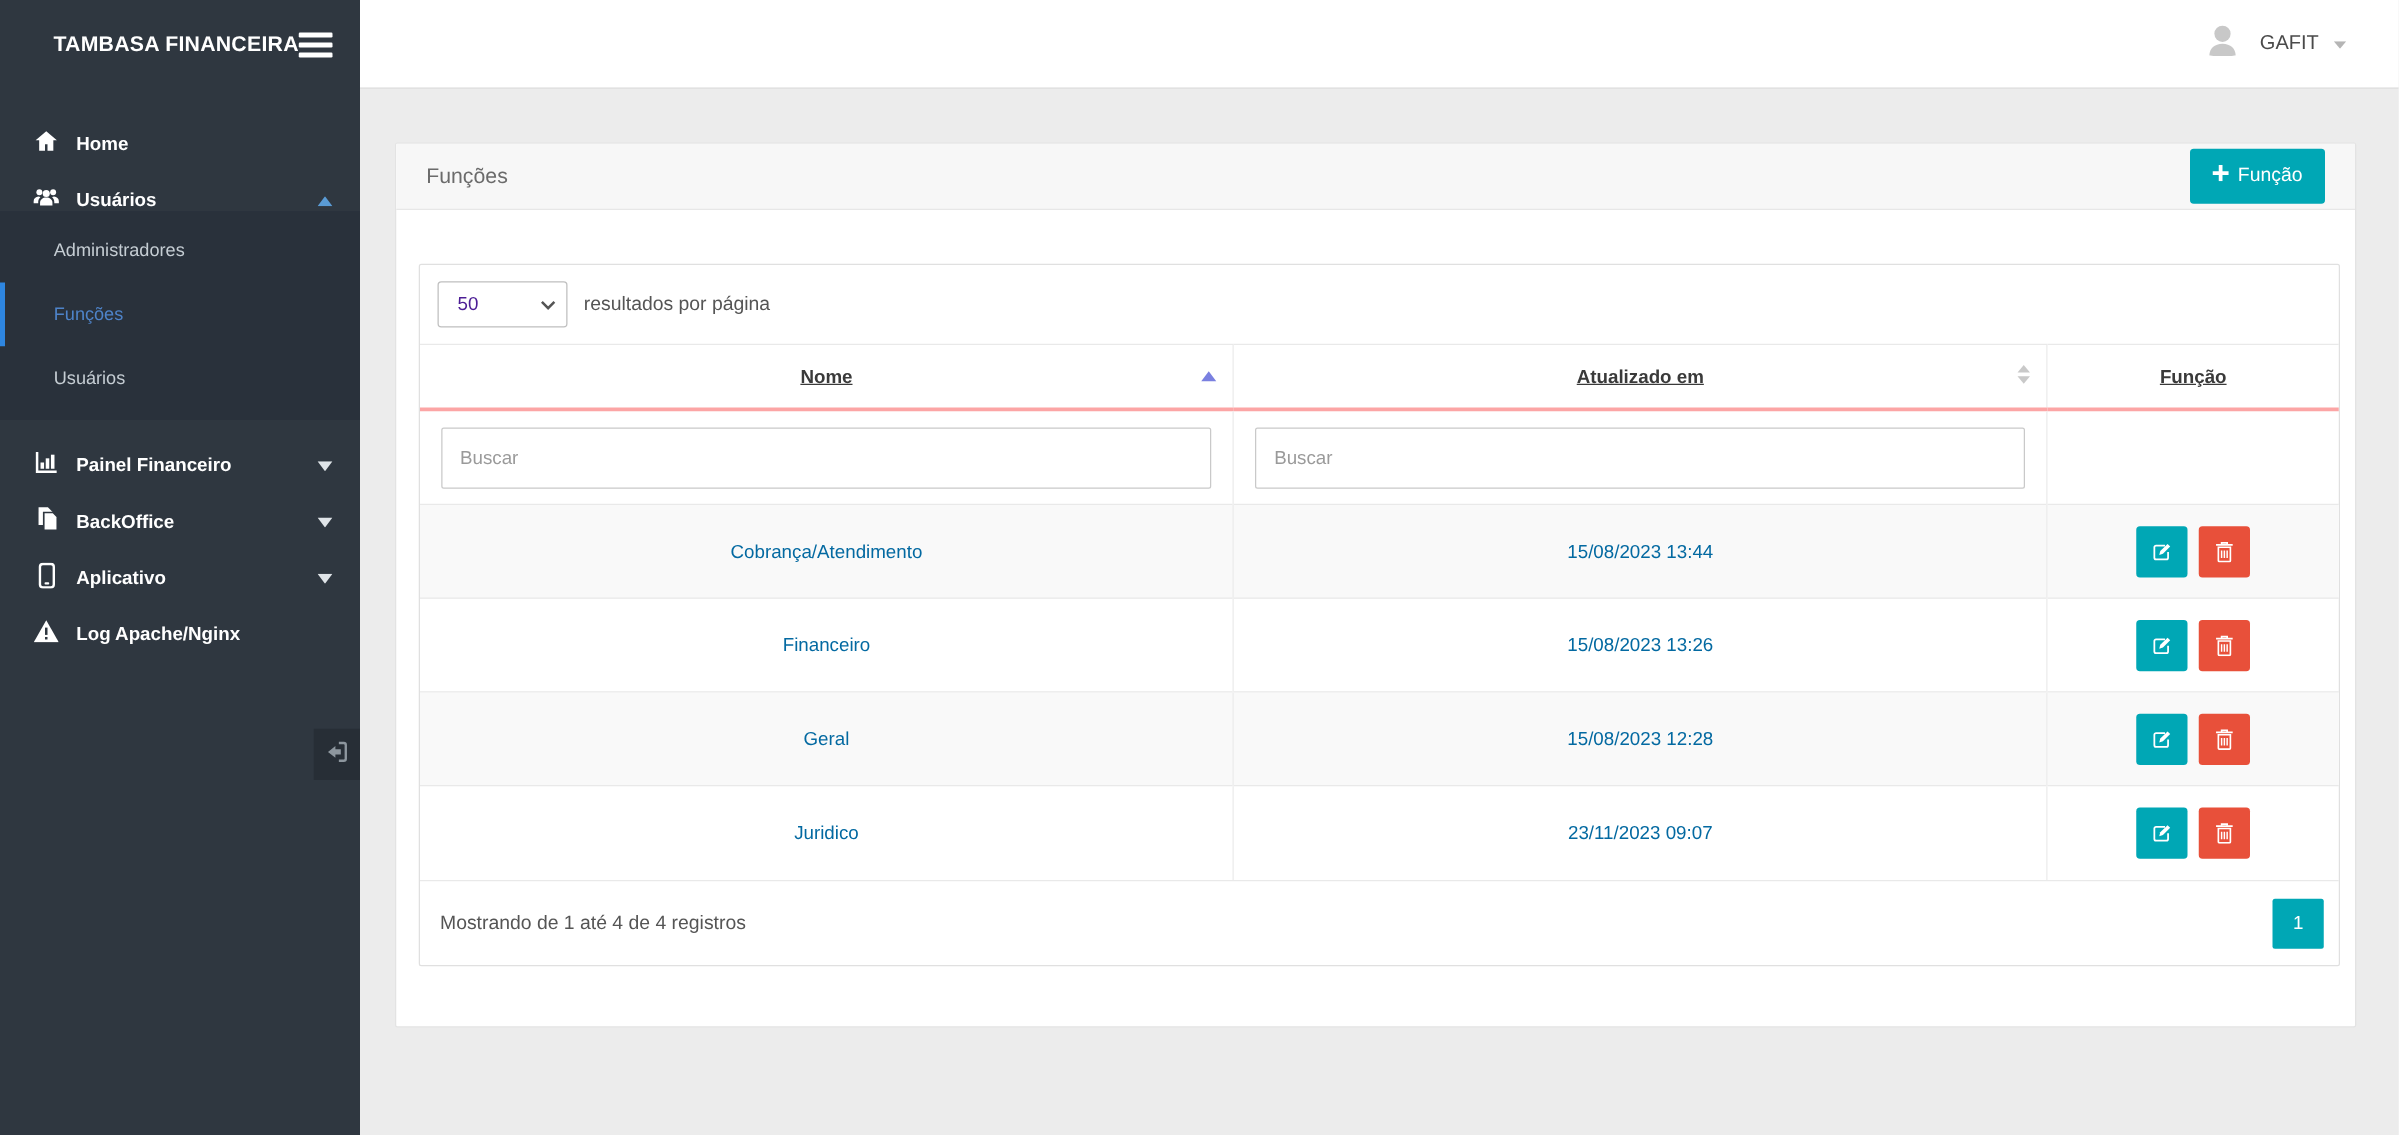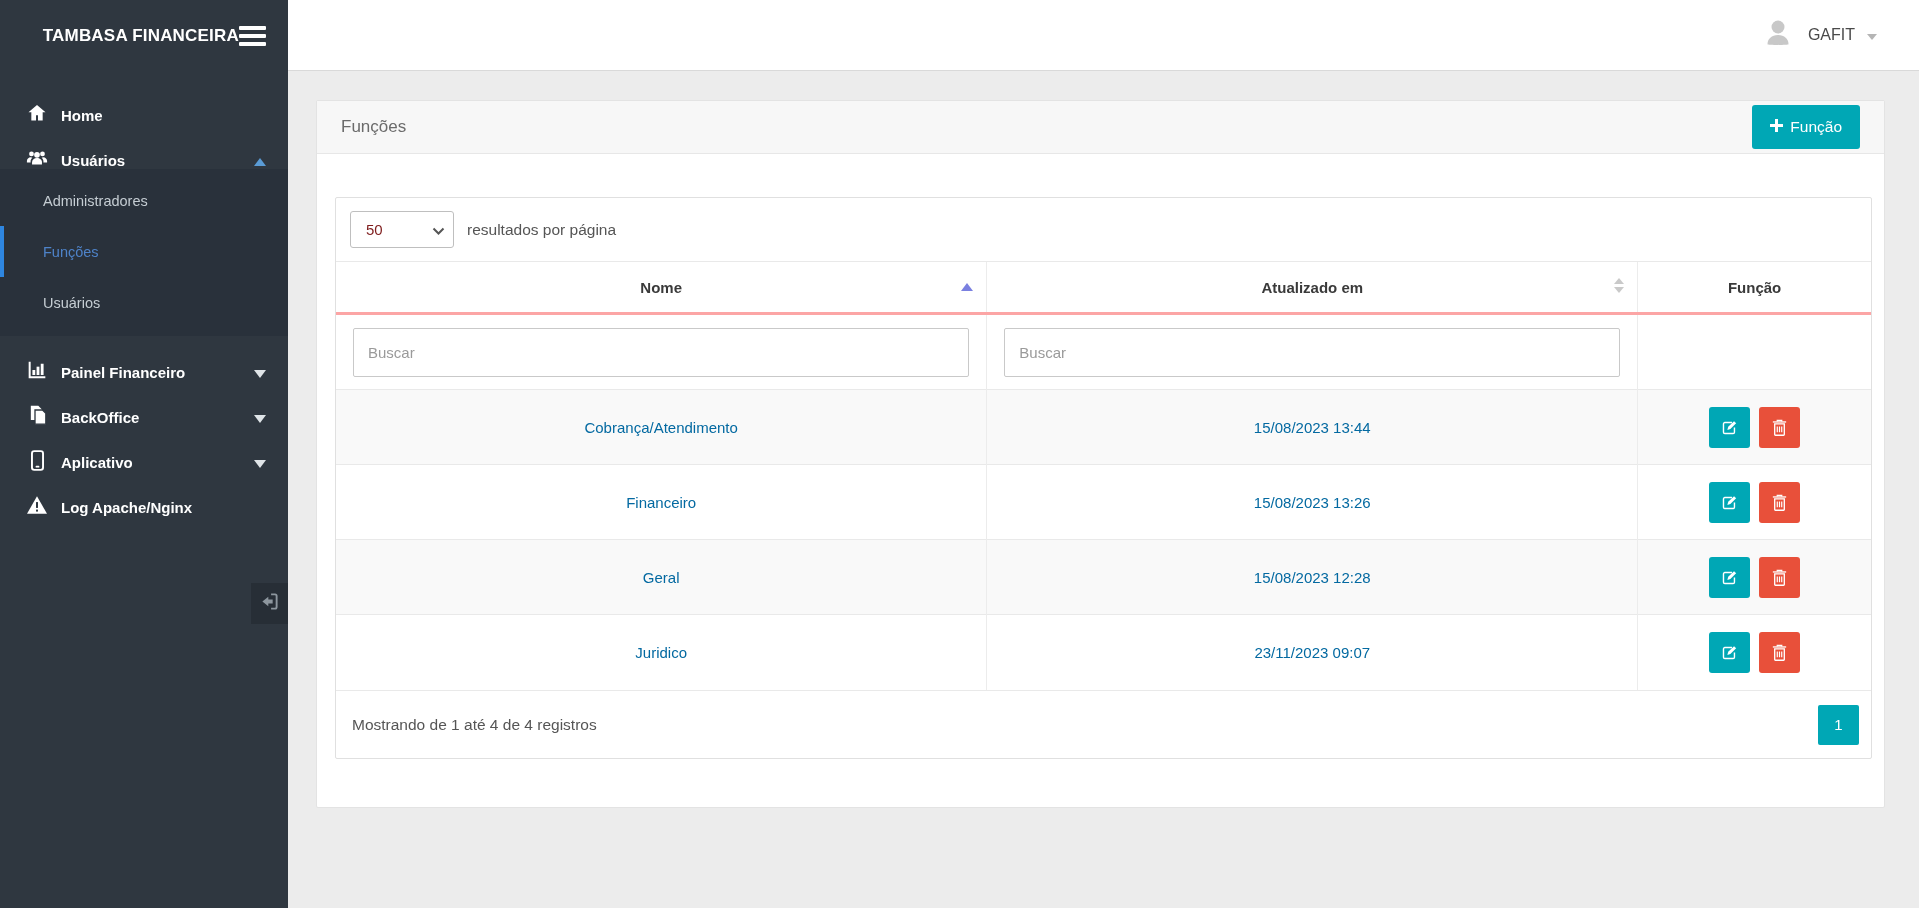--- a/index.html
+++ b/index.html
@@ -20,44 +20,44 @@
   .nav-item .mi { width:22px; height:22px; margin-right:13px; flex:0 0 22px; display:flex; align-items:center; justify-content:center; }
   .caret { margin-left:auto; }
   .submenu { background:#29313b; padding:6px 0 8px 0; }
   .sub-item { position:relative; height:51px; display:flex; align-items:center; padding-left:43px; color:#c5cdd3; font-size:14.5px; cursor:pointer; }
   .sub-item.active { color:#4e83c9; }
   .sub-item.active .active-bar { position:absolute; left:0; top:0; bottom:0; width:4px; background:#2e86e0; }
 
   .collapse-toggle { position:absolute; right:0; top:583px; width:37px; height:41px; background:#272e36; display:flex; align-items:center; justify-content:center; cursor:pointer; }
 
   
-  .main { flex:1; display:flex; flex-direction:column; }
+  .main { flex:1; display:flex; flex-direction:column;gap:14px; }
   .topbar { height:71px; background:#fff; border-bottom:1px solid #d9d9d9; display:flex; align-items:center; justify-content:flex-end; padding-right:42px; }
   .user-menu { display:flex; align-items:center; gap:12px; cursor:pointer; }
   .user-name { color:#4a4a4a; font-size:16px; font-weight:400; }
 
   .content { flex:1; padding:29px 34px 0 28px; }
   .card { background:#fff; border:1px solid #e3e3e3; border-radius:2px; }
   .card-header { height:53px; background:#f7f7f7; border-bottom:1px solid #e7e7e7; display:flex; align-items:center; justify-content:space-between; padding:0 24px; }
   .card-title { color:#6b6b6b; font-size:17px; }
   .btn-add { display:flex; align-items:center; gap:7px; background:#00a7b5; color:#fff; border:none; height:44px; padding:0 18px; border-radius:3px; font-size:15.5px; font-family:inherit; cursor:pointer; }
   .card-body { padding:43px 12px 48px 18px; }
 
   .panel { border:1px solid #e0e0e0; border-radius:2px; }
   .length-row { display:flex; align-items:center; gap:13px; padding:13px 14px; }
   .select-wrap { position:relative; width:104px; height:37px; }
-  .select-wrap select { width:100%; height:100%; appearance:none; -webkit-appearance:none; border:1px solid #bfbfbf; border-radius:3px; background:#fff; font-size:15px; color:#7f1d1d; padding:0 28px 0 15px; font-family:inherit; cursor:pointer; }
+  .select-wrap select { width:100%; height:100%; appearance:none; -webkit-appearance:none; border:1px solid #bfbfbf; border-radius:3px; background:#fff; font-size:15px; color:#4c1d95; padding:0 28px 0 15px; font-family:inherit; cursor:pointer; }
   .select-wrap .sel-chevron { position:absolute; right:9px; top:11px; pointer-events:none; }
   .length-label { color:#555; font-size:15.5px; }
 
   table.dt { width:100%; border-collapse:collapse; font-size:15px; table-layout:fixed; }
   table.dt col.c-nome { width:42.4%; } table.dt col.c-data { width:42.4%; } table.dt col.c-acoes { width:15.2%; }
   table.dt th, table.dt td { text-align:center; border-left:1px solid #ececec; }
   table.dt th:first-child, table.dt td:first-child { border-left:none; }
-  table.dt thead th { position:relative; height:52px; color:#3a3a3a; font-weight:700; border-top:1px solid #e9e9e9; cursor:pointer; }
+  table.dt thead th { position:relative; height:52px; color:#3a3a3a; font-weight:700; border-top:1px solid #e9e9e9; cursor:pointer;text-decoration:underline; }
   .sort-asc { position:absolute; right:13px; top:21px; width:0; height:0; border-left:6px solid transparent; border-right:6px solid transparent; border-bottom:8px solid #7a80e0; }
   .sort-both { position:absolute; right:13px; top:16px; display:flex; flex-direction:column; gap:3px; }
   .sort-both i { display:block; width:0; height:0; border-left:5px solid transparent; border-right:5px solid transparent; }
   .sort-both .up { border-bottom:6px solid #c9c9c9; }
   .sort-both .dn { border-top:6px solid #c9c9c9; }
   tr.filter-row td { padding:13px 17px 12px 17px; border-top:3px solid #fca5a5; }
   tr.filter-row input { width:100%; height:49px; border:1px solid #c9c9c9; border-radius:2px; padding:0 14px; font-size:15px; color:#333; font-family:inherit; }
   tr.filter-row input::placeholder { color:#9a9a9a; }
 
   tbody td { height:75px; color:#0369a1; border-top:1px solid #e9e9e9; }

